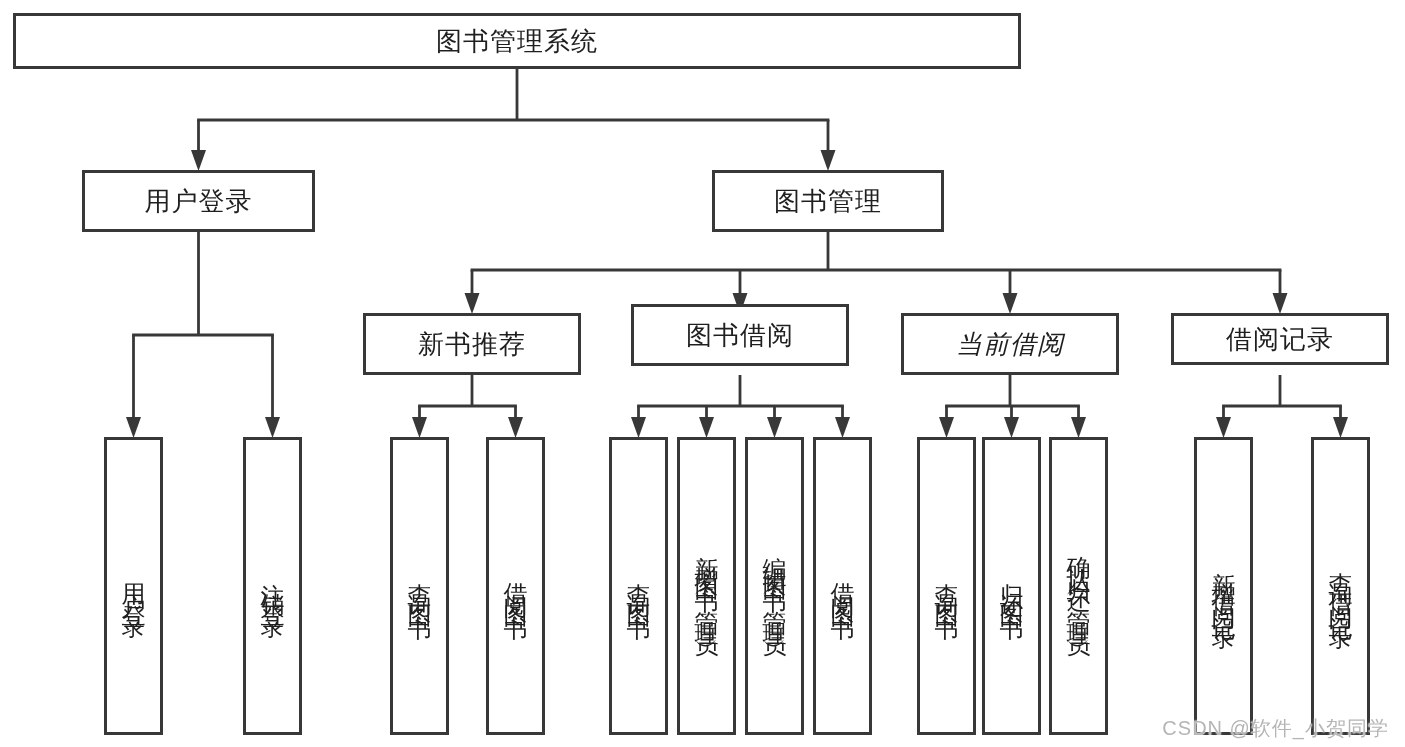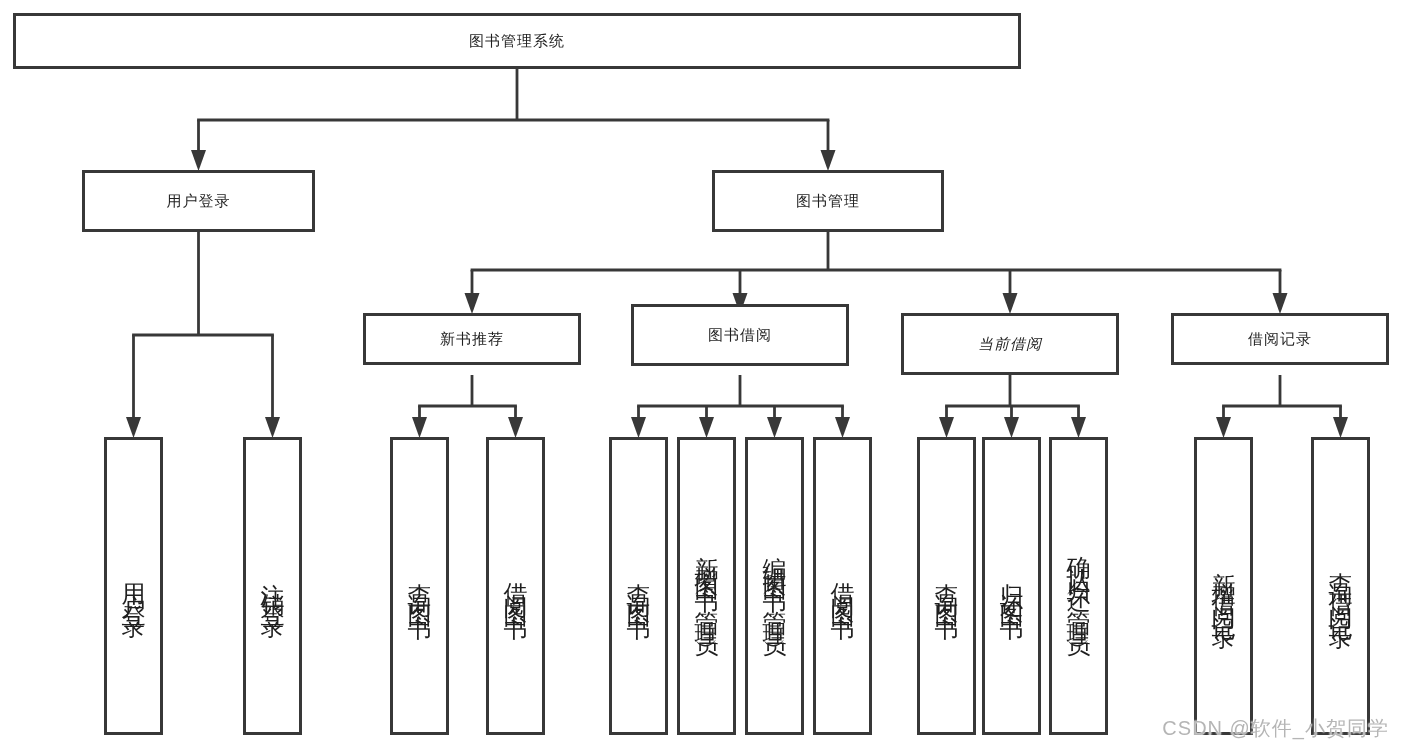--- a/index.html
+++ b/index.html
@@ -17,21 +17,21 @@
     z-index: 1;
   }
   .node {
     position: absolute;
     box-sizing: border-box;
     border: 3px solid #383838;
     background: #ffffff;
     display: flex;
     align-items: center;
     justify-content: center;
-    font-size: 15px;
+    font-size: 26px;
     letter-spacing: 1px;
     color: #1f1f1f;
     z-index: 2;
     text-align: center;
   }
   .node.leaf {
     writing-mode: vertical-rl;
     text-orientation: mixed;
     font-size: 24px;
     letter-spacing: 11px;
@@ -107,21 +107,21 @@
       <polygon points="1216,417 1231,417 1223.5,438" fill="#383838"></polygon>
       <line x1="1340.5" y1="406" x2="1340.5" y2="419" stroke="#383838" stroke-width="2.8"></line>
       <polygon points="1333,417 1348,417 1340.5,438" fill="#383838"></polygon>
     </svg>
 
   <div class="node" style="left:13px; top:13px; width:1008px; height:56px;">图书管理系统</div>
 
   <div class="node" style="left:82px; top:170px; width:233px; height:62px;">用户登录</div>
   <div class="node" style="left:712px; top:170px; width:232px; height:62px;">图书管理</div>
 
-  <div class="node" style="left:363px; top:313px; width:218px; height:52px;">新书推荐</div>
+  <div class="node" style="left:363px; top:313px; width:218px; height:62px;">新书推荐</div>
   <div class="node" style="left:631px; top:304px; width:218px; height:62px;">图书借阅</div>
   <div class="node" style="left:901px; top:313px; width:218px; height:62px;font-style:italic;">当前借阅</div>
   <div class="node" style="left:1171px; top:313px; width:218px; height:52px;">借阅记录</div>
 
   <div class="node leaf" style="left:104px; top:437px; width:59px; height:298px;">用户登录</div>
   <div class="node leaf" style="left:243px; top:437px; width:59px; height:298px;">注销登录</div>
 
   <div class="node leaf" style="left:390px; top:437px; width:59px; height:298px;">查询图书</div>
   <div class="node leaf" style="left:486px; top:437px; width:59px; height:298px;">借阅图书</div>
 

